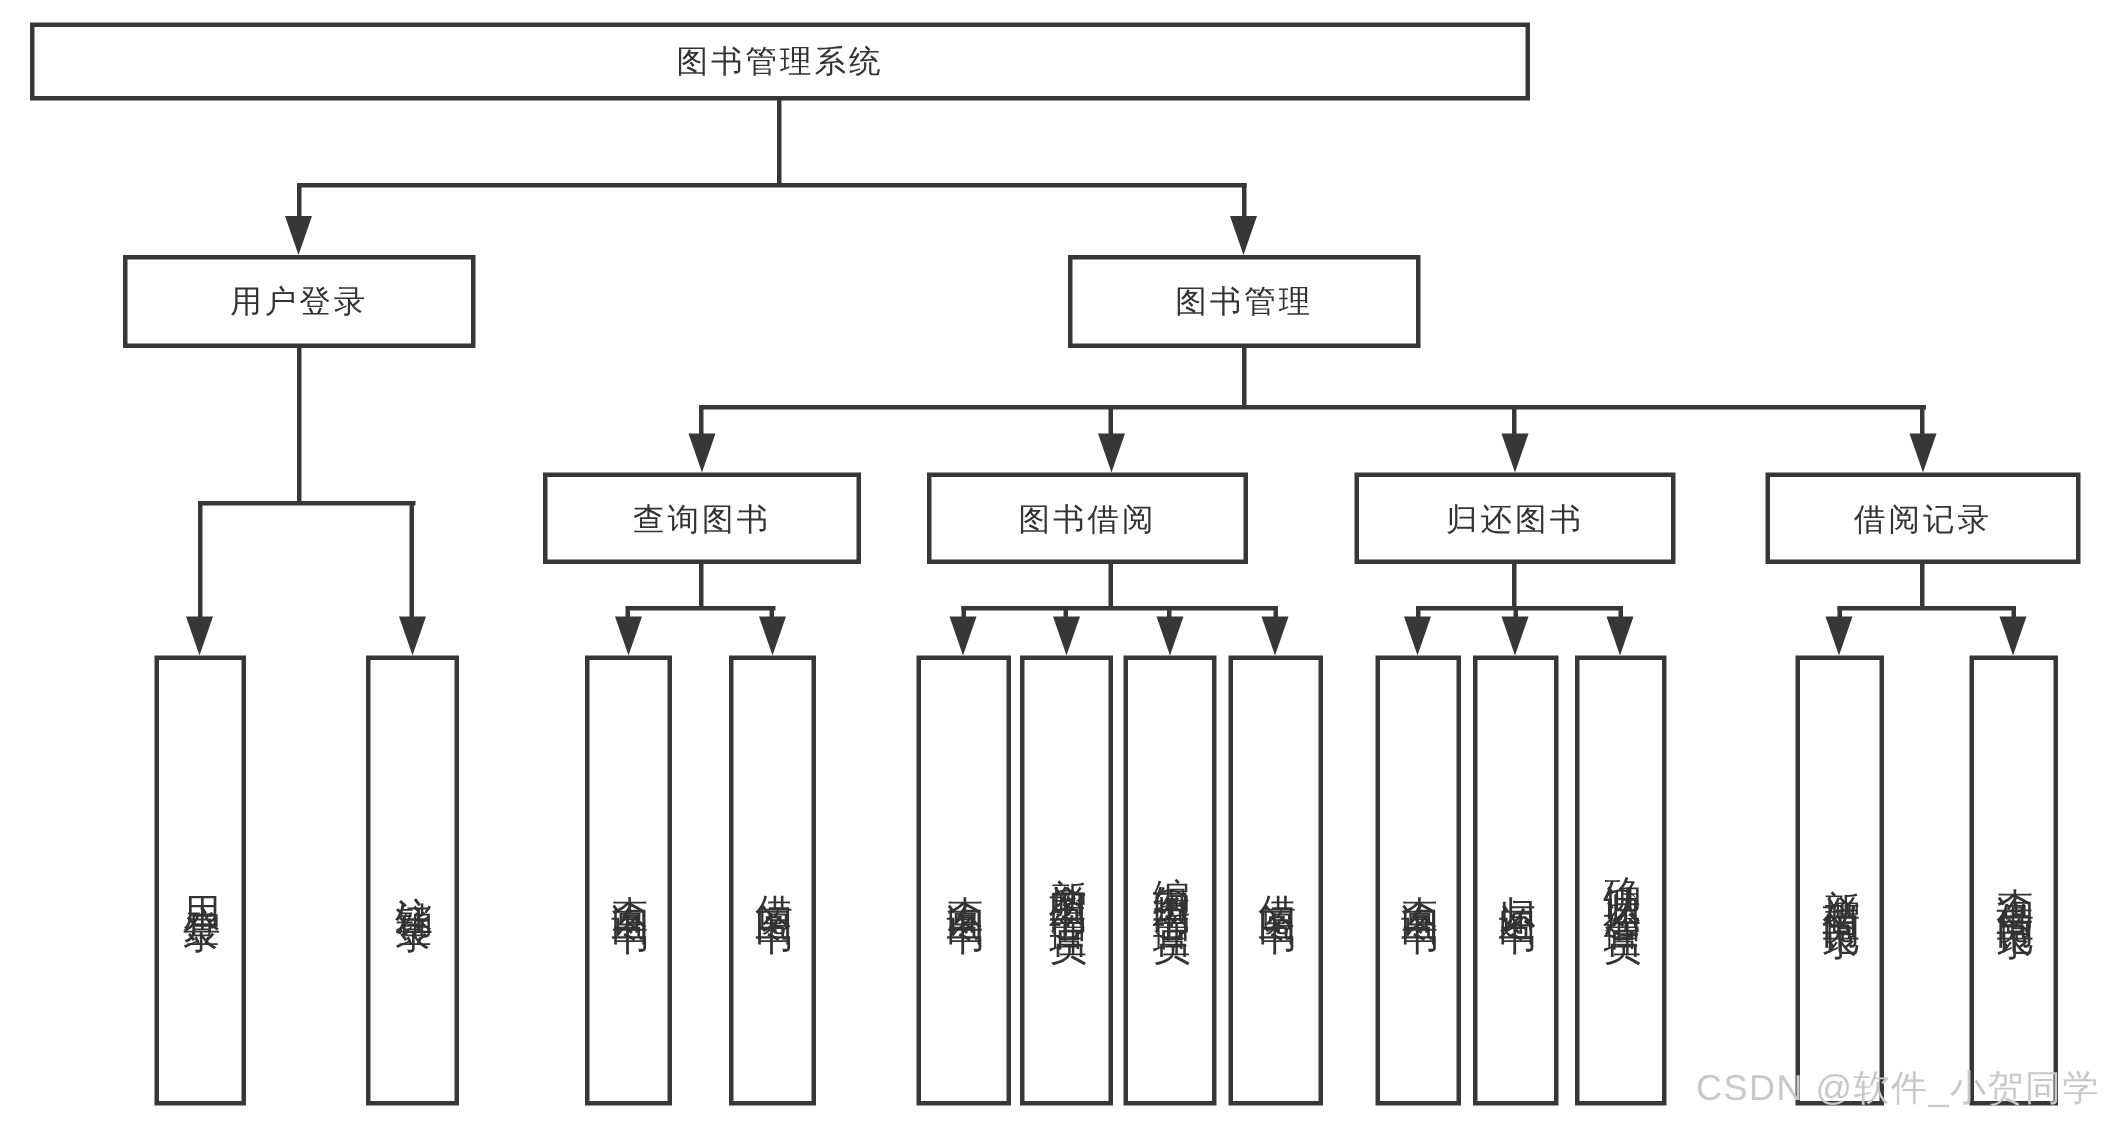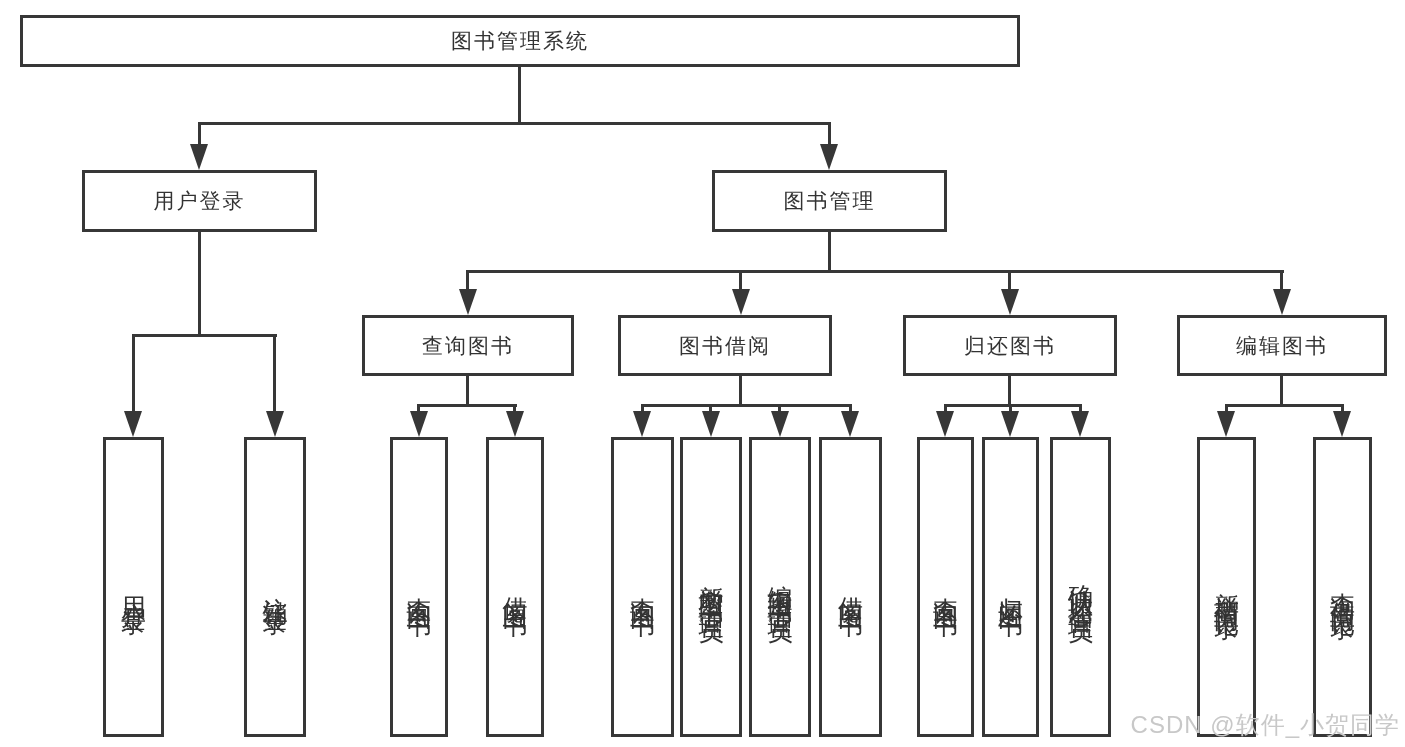--- a/index.html
+++ b/index.html
@@ -80,21 +80,21 @@
   <div class="box hbox" style="left:362px;top:315px;width:212px;height:61px">
     <span>查询图书</span>
   </div>
   <div class="box hbox" style="left:618px;top:315px;width:214px;height:61px">
     <span>图书借阅</span>
   </div>
   <div class="box hbox" style="left:903px;top:315px;width:214px;height:61px">
     <span>归还图书</span>
   </div>
   <div class="box hbox" style="left:1177px;top:315px;width:210px;height:61px">
-    <span>编辑图书</span>
+    <span>借阅记录</span>
   </div>
 
   <div class="line" style="left:466px;top:376px;width:3px;height:29px"></div>
   <div class="line" style="left:418px;top:404px;width:99px;height:3px"></div>
   <div class="line" style="left:417px;top:404px;width:3px;height:10px"></div>
   <div class="arrow" style="left:410px;top:411px"></div>
   <div class="line" style="left:513px;top:404px;width:3px;height:10px"></div>
   <div class="arrow" style="left:506px;top:411px"></div>
 
   <div class="line" style="left:739px;top:376px;width:3px;height:29px"></div>

